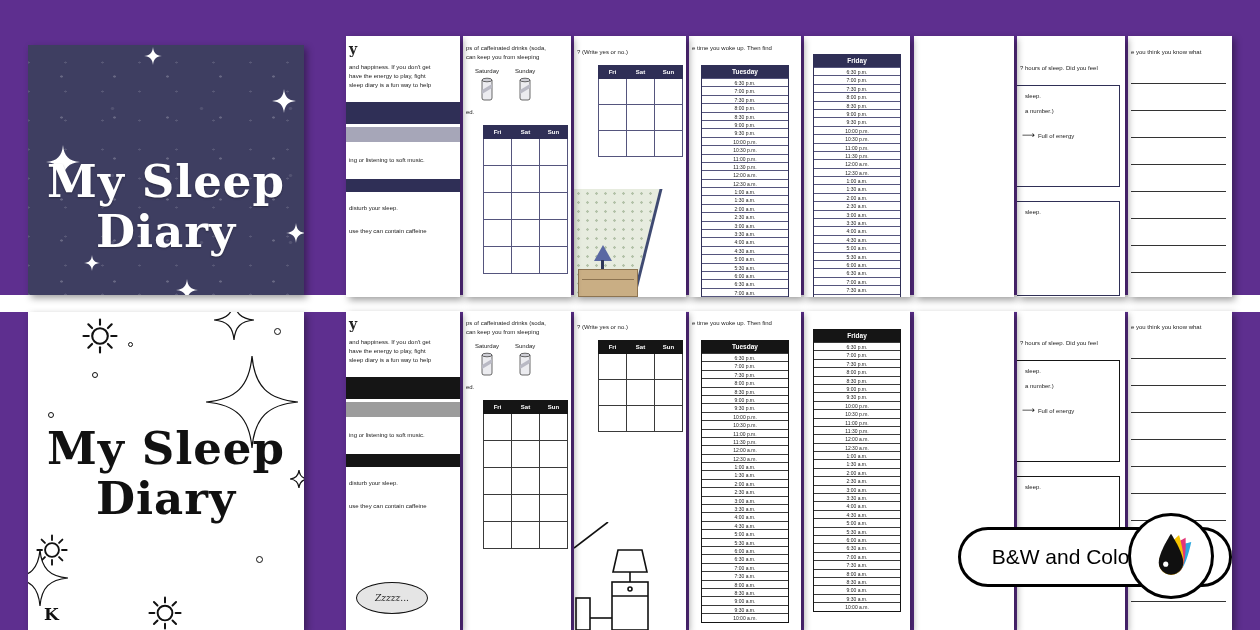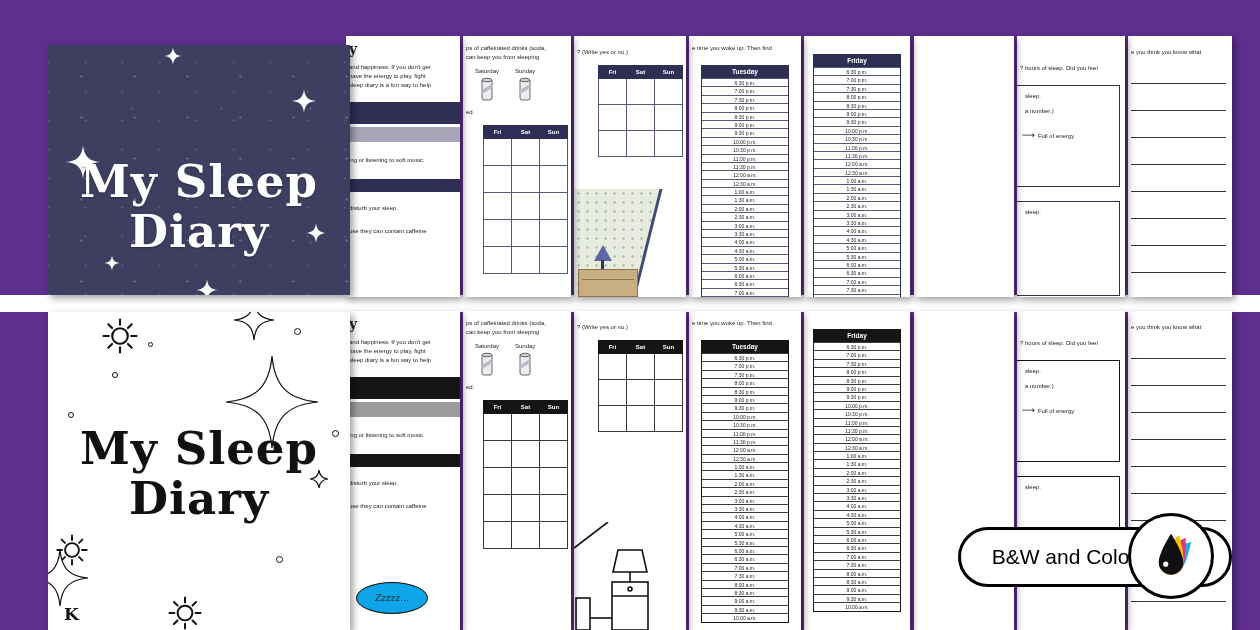--- a/index.html
+++ b/index.html
@@ -6,21 +6,21 @@
   html,body{width:1260px;height:630px;overflow:hidden}
   .canvas{position:relative;width:1260px;height:630px;background:#5e2f8f;overflow:hidden;
           font-family:"Liberation Sans",sans-serif}
   .white-band{position:absolute;left:0;top:295px;width:100%;height:17px;background:#ffffff}
 
   
   .row{position:absolute;inset:0}
   .page{position:absolute;background:#fff;box-shadow:3px 3px 7px rgba(0,0,0,.38);overflow:hidden;color:#1d1d1d}
   .row.color .page{top:36px;height:261px}
   .row.bw    .page{top:311px;height:319px}
-  .page-1{left:48px;width:302px;z-index:9}
+  .page-1{left:28px;width:276px;z-index:9}
   .row.color .page-1{top:45px;height:250px}
   .row.bw    .page-1{top:312px;height:318px}
   .page-2{left:346px;width:114px;z-index:8}
   .page-3{left:463px;width:108px;z-index:7}
   .page-4{left:574px;width:112px;z-index:6}
   .page-5{left:689px;width:112px;z-index:5}
   .page-6{left:804px;width:106px;z-index:4}
   .page-7{left:914px;width:100px;z-index:3}
   .page-8{left:1017px;width:108px;z-index:2}
   .page-9{left:1128px;width:104px;z-index:1}
@@ -53,21 +53,21 @@
   .bar{width:100%}
   .bar-dark{background:var(--dark)}
   .bar-gray{background:var(--gray)}
   .b1{margin-top:12px;height:22px}
   .b2{margin-top:3px;height:15px}
   .b3{margin-top:14px;height:13px}
   .title-frag{font-family:"DejaVu Serif",serif;font-weight:700;font-size:14px;line-height:16px;margin:5px 3px 6px}
 
   .zzz-cloud{position:absolute;left:10px;bottom:16px;width:72px;height:32px;border:1.5px solid #111;
      border-radius:50%;text-align:center;line-height:30px;font-size:9px;font-style:italic;
-     font-family:"DejaVu Serif",serif;background:#0ea5e9}
+     font-family:"DejaVu Serif",serif;background:#e5e5e5}
 
   .cans-row{display:flex;gap:16px;margin:6px 3px 0 12px}
   .can-col{display:flex;flex-direction:column;align-items:center;gap:2px;font-size:6px}
 
   .day-table{border-collapse:collapse;margin:8px 3px 0 auto}
   .day-table th{background:var(--dark);color:#fff;font-size:6px;font-weight:700;width:28px;height:13px;border:1px solid var(--dark)}
   .day-table td{width:28px;height:27px;border:1px solid var(--line);background:#fff}
   .day-table.small td{height:26px}
 
   .time-table{width:88px;margin:12px auto 0;border:1px solid var(--dark);background:#fff}

